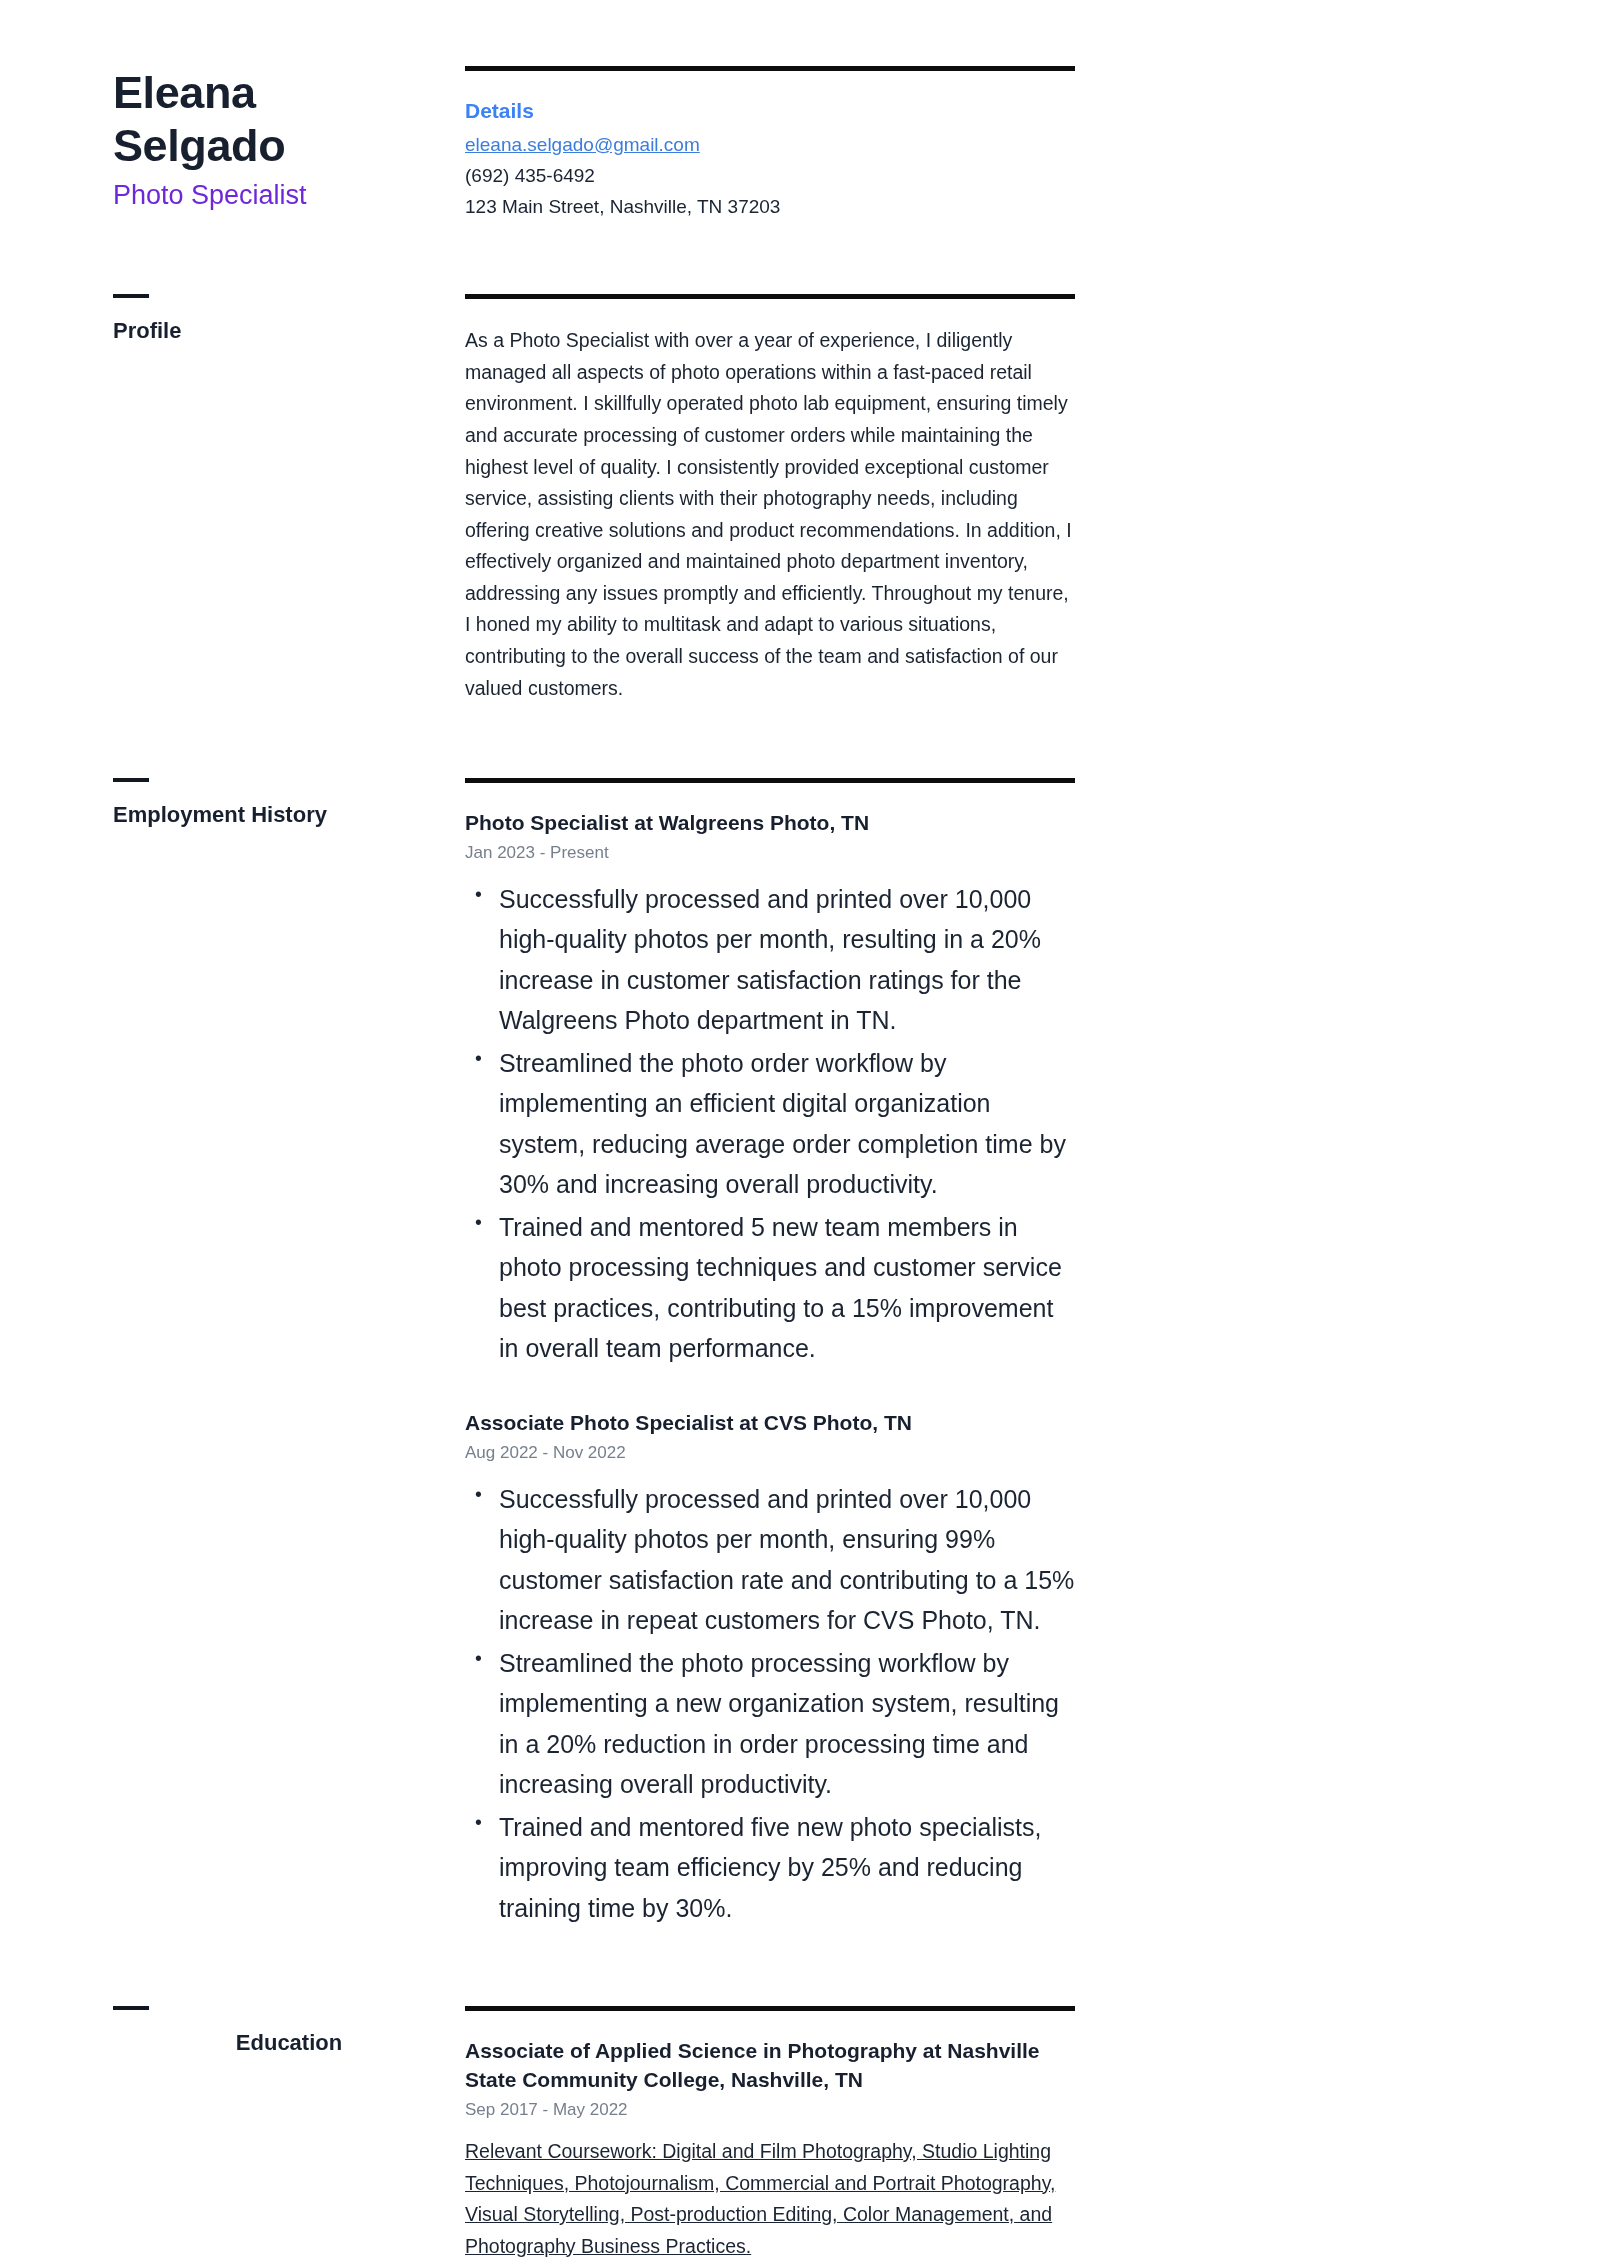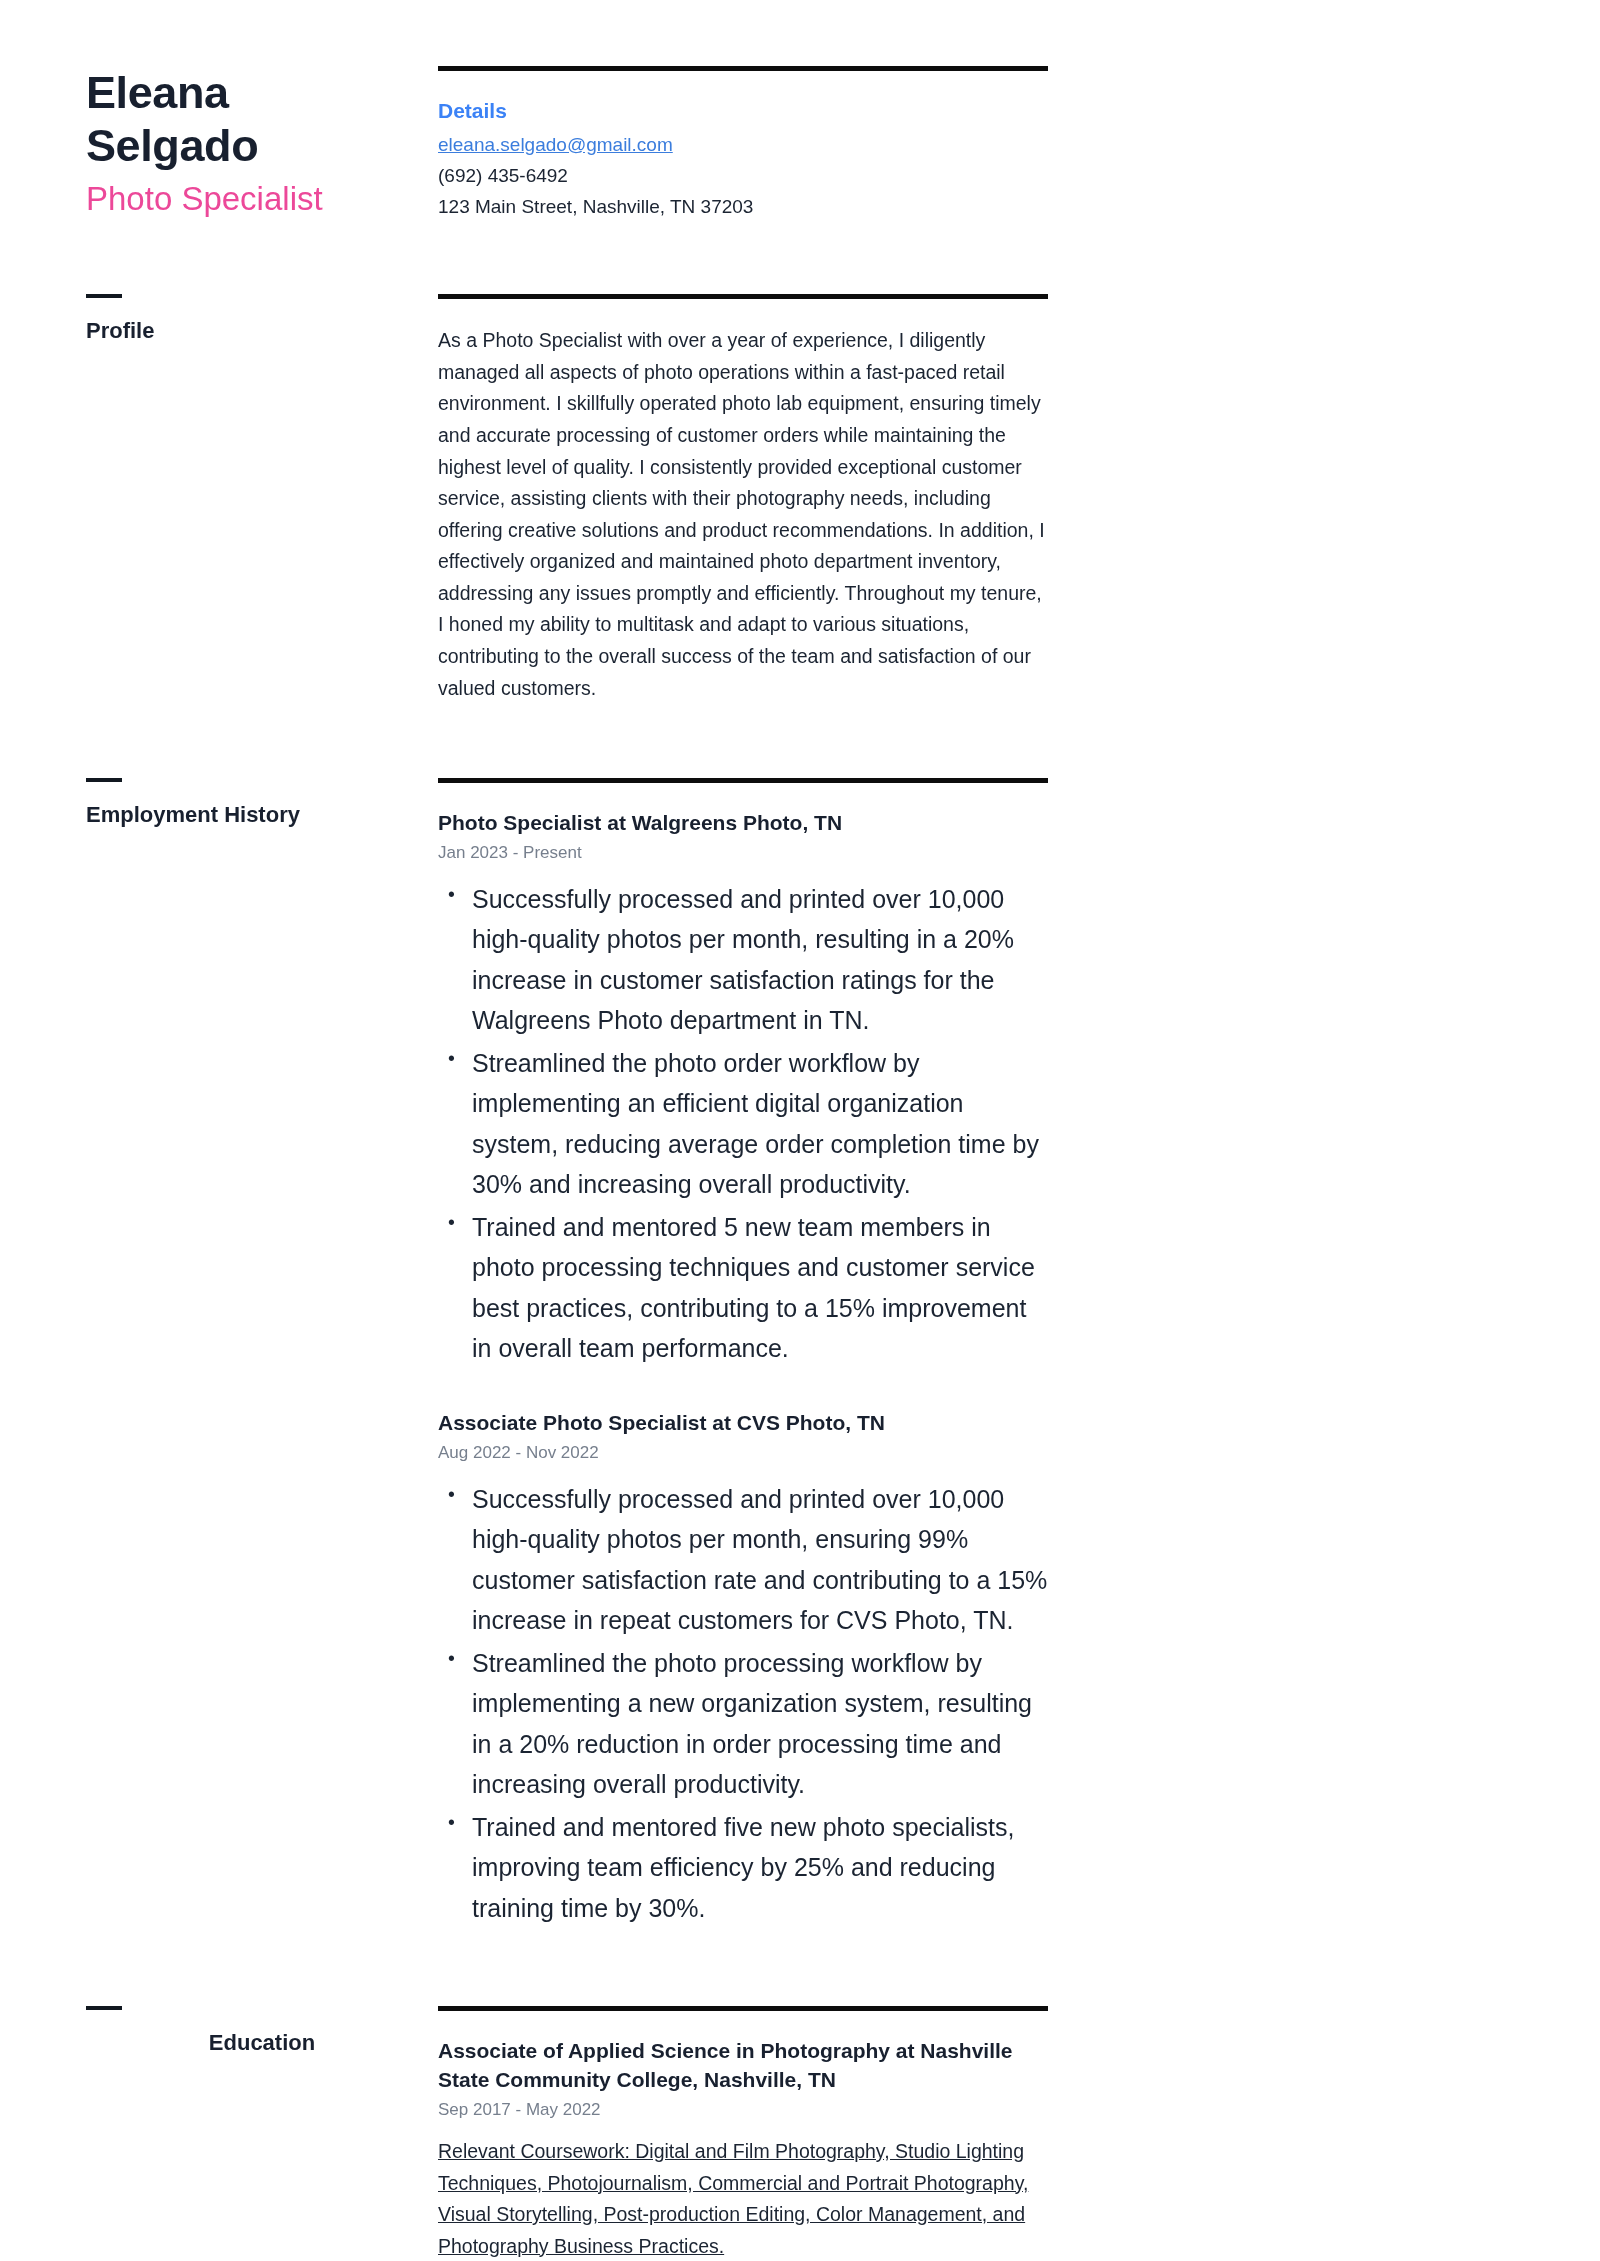--- a/index.html
+++ b/index.html
@@ -15,20 +15,21 @@
     color: #1b2432;
     overflow: hidden;
   }
 
   .page {
     position: relative;
     width: 1328px;
     height: 2261px;
     background: #ffffff;
     padding: 4px;
+    margin-left: 27px;
   }
 
   
   .resume {
     display: grid;
     grid-template-columns: 352px 610px;
     column-gap: 0;
     padding: 62px 0 0 82px;
   }
 
@@ -39,23 +40,23 @@
   .name {
     font-size: 45px;
     font-weight: 700;
     line-height: 1.18;
     letter-spacing: -0.4px;
     color: #18202f;
     margin: 0;
     max-width: 300px;
   }
   .job-title {
-    font-size: 33px;
+    font-size: 27px;
     font-weight: 400;
-    color: #ec4899;
+    color: #6d28d9;
     line-height: 1.3;
     margin: 6px 0 0 0;
   }
   .label-dash {
     width: 36px;
     height: 4px;
     background: #111820;
     margin-bottom: 20px;
   }
   .section-label {

